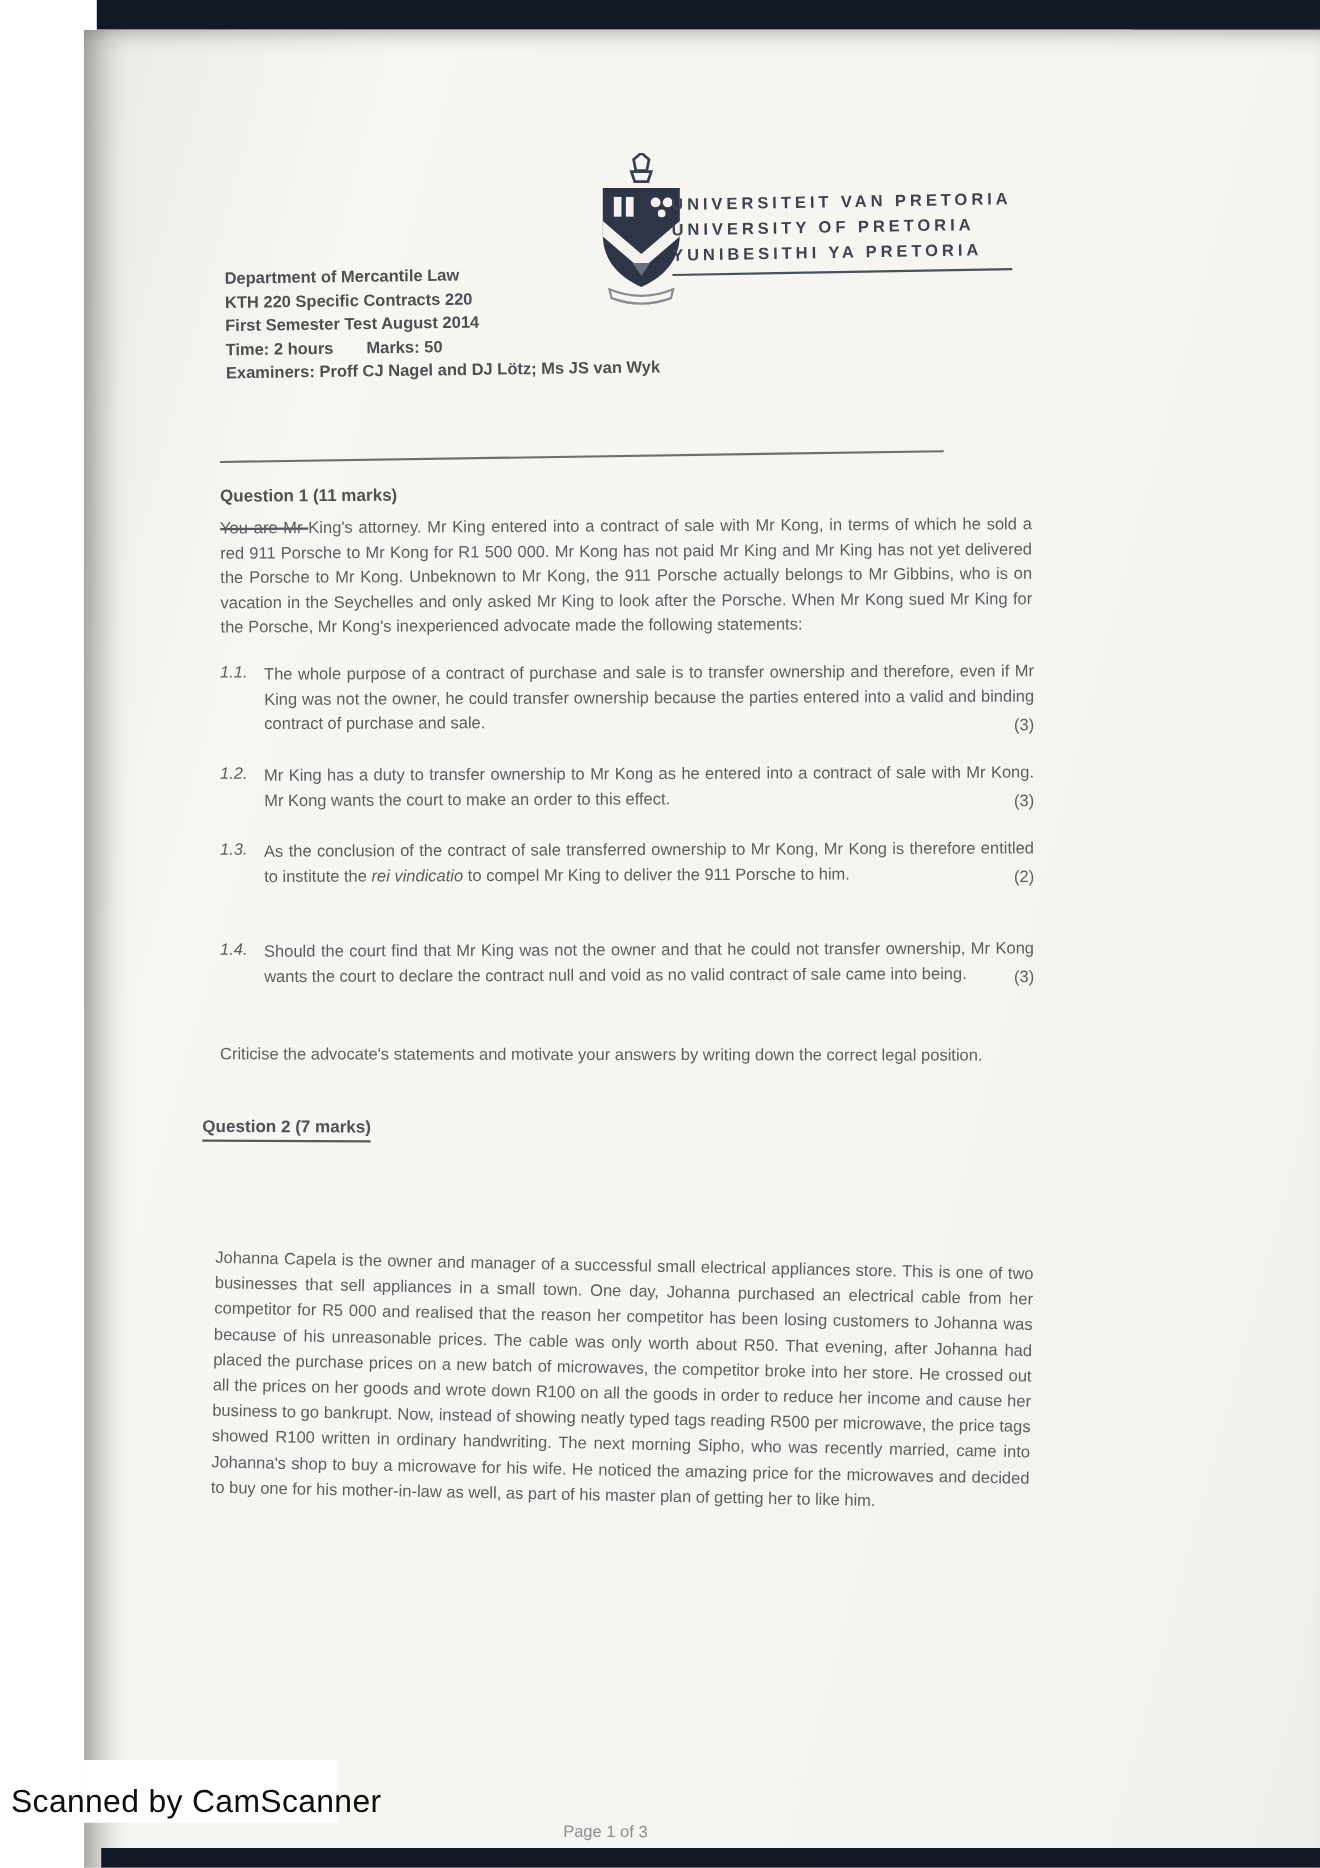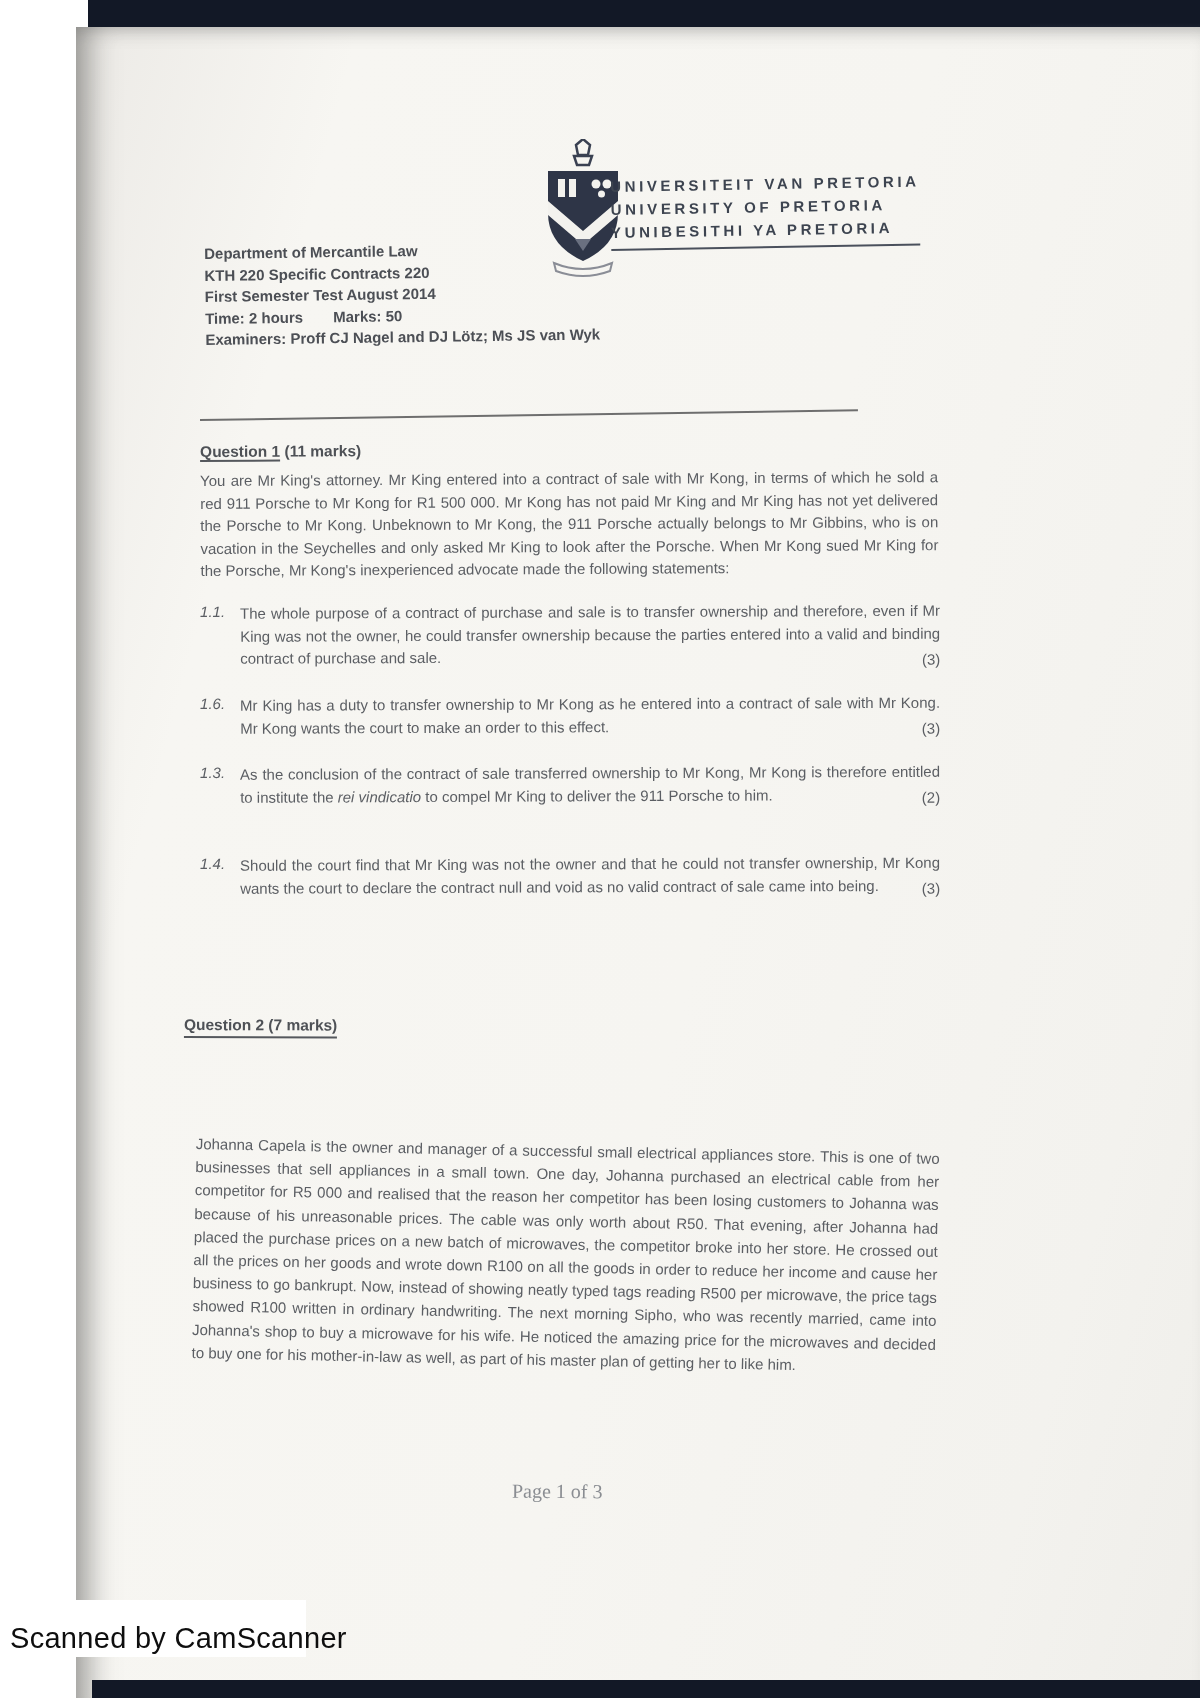--- a/index.html
+++ b/index.html
@@ -61,21 +61,21 @@
     background: #6e6e6e;
     transform: rotate(-0.85deg); transform-origin: left top;
   }
 
   
   .q1-heading {
     position: absolute; left: 124px; top: 416px;
     color: #4e5156; font-size: 15.5px; font-weight: 700;
     transform: rotate(-0.3deg); transform-origin: left top;
   }
-  .q1-heading .u { border-bottom: 2px solid #55585d; padding-bottom: 0; }
+  .q1-heading .u { border-bottom: 2px solid #55585d; padding-bottom: 20px; }
 
   .para {
     color: #5b5e63; font-size: 15px; line-height: 22.5px;
     text-align: justify;
   }
   .q1-intro {
     position: absolute; left: 124px; top: 443px; width: 738px;
     transform: rotate(-0.3deg); transform-origin: left top;
   }
 
@@ -108,24 +108,23 @@
     border-bottom: 2px solid #55585d; padding-bottom: 2px;
     transform: rotate(0.2deg); transform-origin: left top;
   }
   .q2-body {
     position: absolute; left: 120px; top: 1105px; width: 744px;
     line-height: 23.2px;
     transform: rotate(1.15deg); transform-origin: left top;
   }
 
   .page-footer {
-    position: absolute; left: 436px; top: 1453px;
-    color: #8a8d92; font-size: 20px;
+    position: absolute; left: 436px; top: 1630px;
+    color: #8a8d92; font-size: 15px;
     transform: rotate(0.4deg);
-    font-family: Liberation Serif, serif;
   }
 
   .camscanner {
     position: absolute; left: 10px; top: 1622px;
     color: #0e0e0e; font-size: 29px; font-weight: 500; letter-spacing: 0.3px;
   }
 
   em.latin { }
 </style>
 </head>
@@ -177,37 +176,38 @@
 
   <div class="para q1-intro">You are Mr King's attorney. Mr King entered into a contract of sale with Mr Kong, in terms of which he sold a red 911 Porsche to Mr Kong for R1 500 000. Mr Kong has not paid Mr King and Mr King has not yet delivered the Porsche to Mr Kong. Unbeknown to Mr Kong, the 911 Porsche actually belongs to Mr Gibbins, who is on vacation in the Seychelles and only asked Mr King to look after the Porsche. When Mr Kong sued Mr King for the Porsche, Mr Kong's inexperienced advocate made the following statements:</div>
 
   <div class="q-item item-11">
     <span class="num">1.1.</span>
     <div class="para itext">The whole purpose of a contract of purchase and sale is to transfer ownership and therefore, even if Mr King was not the owner, he could transfer ownership because the parties entered into a valid and binding contract of purchase and sale.</div>
     <span class="mark">(3)</span>
   </div>
 
   <div class="q-item item-12">
-    <span class="num">1.6.</span>
+    <span class="num">1.2.</span>
     <div class="para itext">Mr King has a duty to transfer ownership to Mr Kong as he entered into a contract of sale with Mr Kong. Mr Kong wants the court to make an order to this effect.</div>
     <span class="mark">(3)</span>
   </div>
 
   <div class="q-item item-13">
     <span class="num">1.3.</span>
     <div class="para itext"><span>As the conclusion of the contract of sale transferred ownership to Mr Kong, Mr Kong is therefore entitled to institute the </span><em class="latin">rei vindicatio</em><span> to compel Mr King to deliver the 911 Porsche to him.</span></div>
     <span class="mark">(2)</span>
   </div>
 
   <div class="q-item item-14">
     <span class="num">1.4.</span>
     <div class="para itext">Should the court find that Mr King was not the owner and that he could not transfer ownership, Mr Kong wants the court to declare the contract null and void as no valid contract of sale came into being.</div>
     <span class="mark">(3)</span>
   </div>
 
+  <div class="para q1-closing">Criticise the advocate's statements and motivate your answers by writing down the correct legal position.</div>
 
   <div class="q2-heading">Question 2 (7 marks)</div>
   <div class="para q2-body">Johanna Capela is the owner and manager of a successful small electrical appliances store. This is one of two businesses that sell appliances in a small town. One day, Johanna purchased an electrical cable from her competitor for R5 000 and realised that the reason her competitor has been losing customers to Johanna was because of his unreasonable prices. The cable was only worth about R50. That evening, after Johanna had placed the purchase prices on a new batch of microwaves, the competitor broke into her store. He crossed out all the prices on her goods and wrote down R100 on all the goods in order to reduce her income and cause her business to go bankrupt. Now, instead of showing neatly typed tags reading R500 per microwave, the price tags showed R100 written in ordinary handwriting. The next morning Sipho, who was recently married, came into Johanna's shop to buy a microwave for his wife. He noticed the amazing price for the microwaves and decided to buy one for his mother-in-law as well, as part of his master plan of getting her to like him.</div>
 
   <div class="page-footer">Page 1 of 3</div>
 
   <div class="paper-bottom-notch"></div>
 </div>
 
 <div class="camscanner">Scanned by CamScanner</div>

